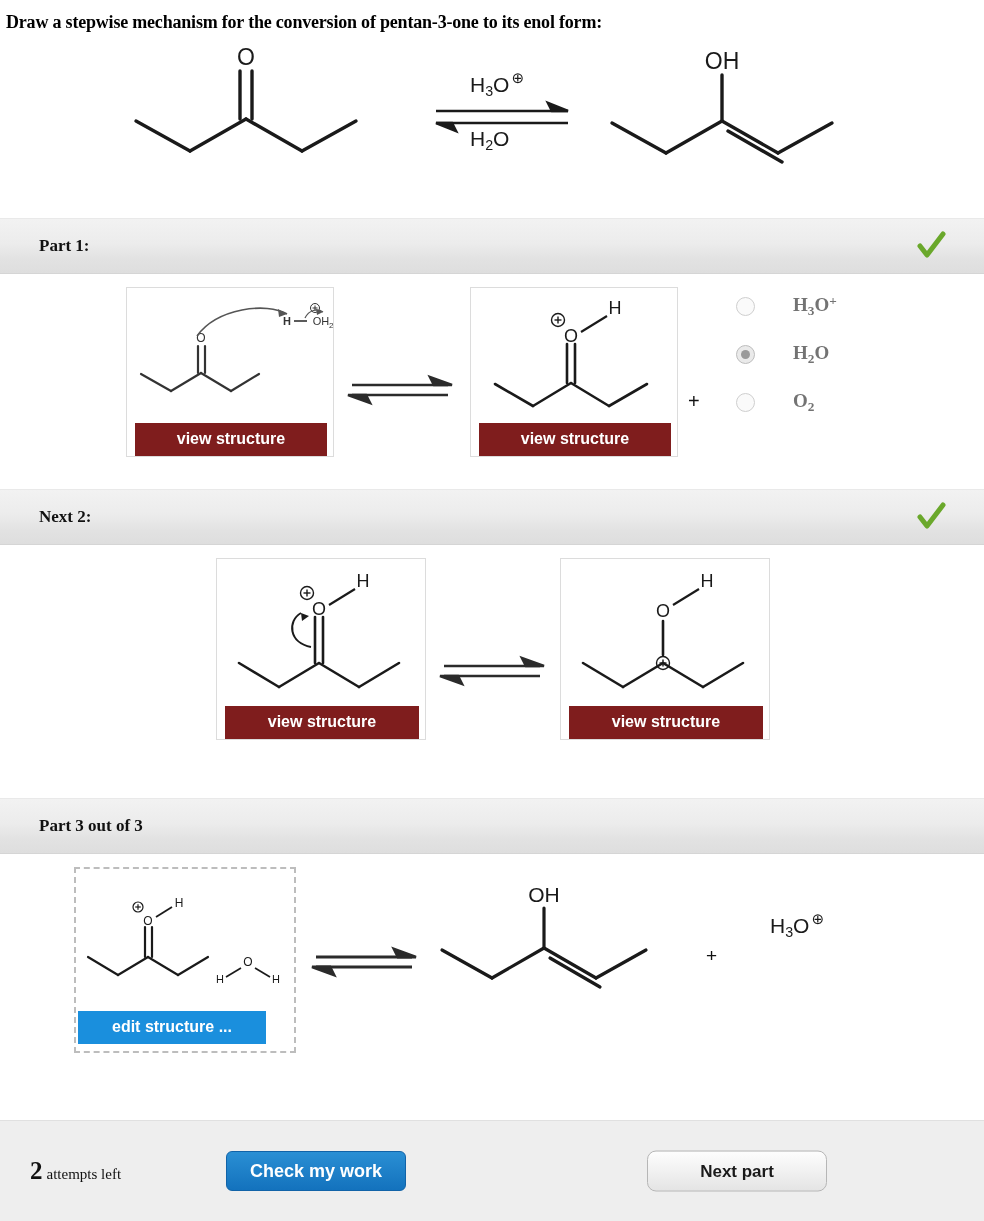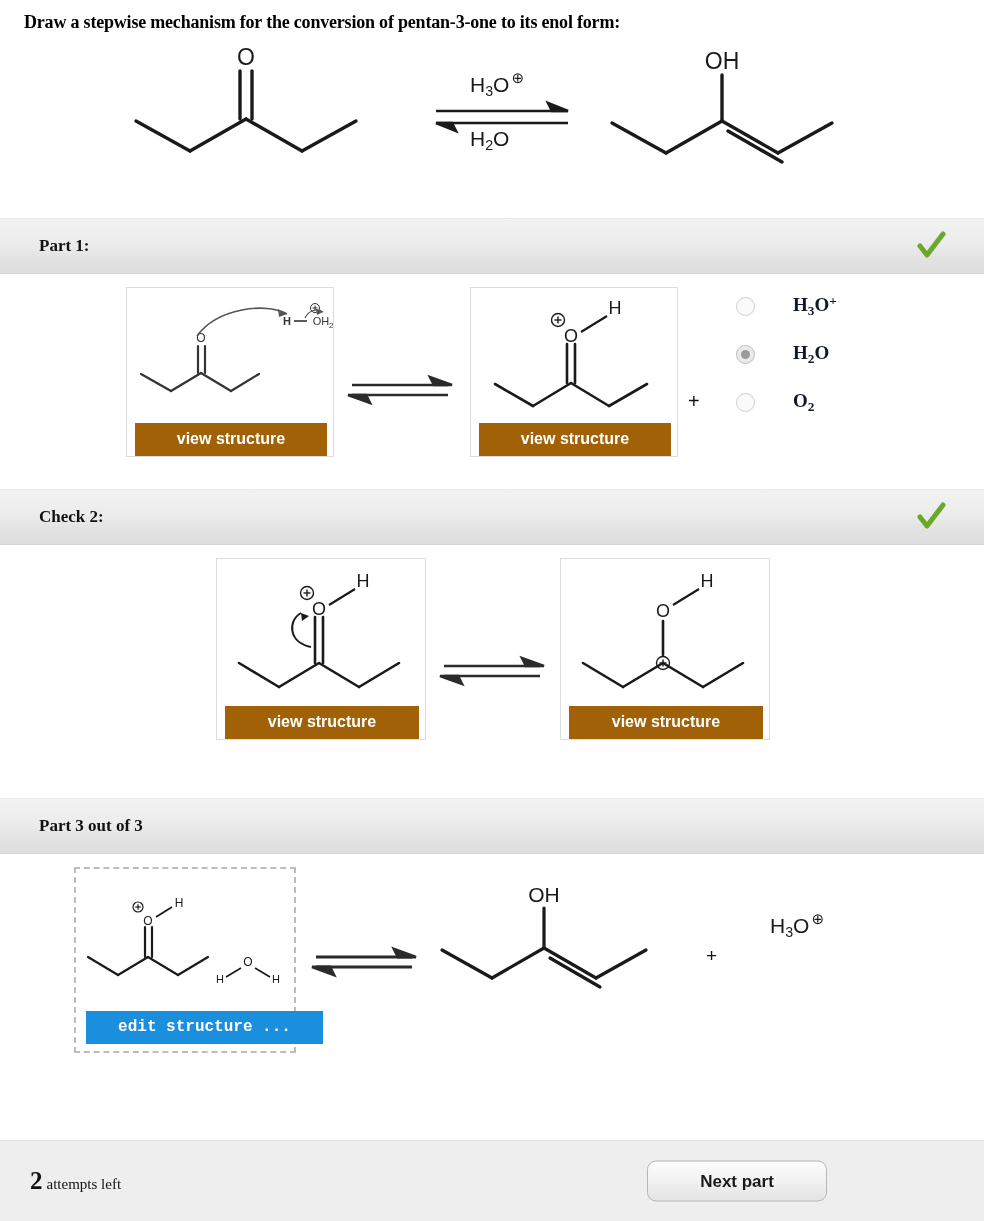--- a/index.html
+++ b/index.html
@@ -14,21 +14,20 @@
   }
 
   
   .prompt {
     font-family: "Liberation Serif", serif;
     font-weight: bold;
     font-size: 18px;
     color: #000;
     padding: 12px 0 0 6px;
     letter-spacing: -0.2px;
-    margin-left: 18px;
   }
 
   
   .top-scheme {
     position: relative;
     height: 185px;
   }
 
   
   .part-bar {
@@ -70,21 +69,21 @@
   .struct-card.dashed {
     border: 2px dashed #bdbdbd;
     background: #fff;
   }
   .struct-canvas {
     position: relative;
     width: 100%;
   }
   .view-btn {
     display: block;
-    background: #a16207;
+    background: #7f1d1d;
     color: #fff;
     font-weight: bold;
     font-size: 16px;
     text-align: center;
     border: none;
     cursor: pointer;
     font-family: "Liberation Sans", sans-serif;
     line-height: 1;
     padding: 8px 0 9px 0;
   }
@@ -129,31 +128,31 @@
     left: 50%; top: 50%;
     width: 9px; height: 9px;
     margin: -4.5px 0 0 -4.5px;
     border-radius: 50%;
     background: #9a9a9a;
   }
   .radio-label {
     font-family: "Liberation Serif", serif;
     font-weight: bold;
     font-size: 19px;
-    color: #0f172a;
+    color: #737373;
     margin-left: 38px;
   }
   .radio-label sub { font-size: 0.7em; vertical-align: -0.3em; }
   .radio-label sup { font-size: 0.7em; vertical-align: 0.42em; }
 
   
   .footer {
     position: absolute;
     left: 0; right: 0; bottom: 0;
-    height: 81px;
+    height: 101px;
     background: #eeeeee;
     border-top: 1px solid #e0e0e0;
   }
   .attempts {
     position: absolute;
     left: 30px; top: 50%;
     transform: translateY(-50%);
     font-family: "Liberation Serif", serif;
     color: #111;
     white-space: nowrap;
@@ -327,21 +326,21 @@
       <span class="radio-label">H<sub>2</sub>O</span>
     </div>
     <div class="radio-row">
       <span class="radio-dot"></span>
       <span class="radio-label">O<sub>2</sub></span>
     </div>
   </div>
 </div>
 
 <div class="part-bar">
-  <span class="part-label">Check 2:</span>
+  <span class="part-label">Next 2:</span>
   <svg class="check-mark" viewBox="0 0 30 30">
     <path d="M4 15 L11 24 L27 3" stroke="#6aa82b" stroke-width="5" fill="none" stroke-linecap="round" stroke-linejoin="round"></path>
   </svg>
 </div>
 
 <div class="part-body" style="height:253px;">
 
   <div class="struct-card" style="left:216px;top:13px;width:210px;height:182px;">
     <div class="struct-canvas" style="height:147px;">
       <svg width="208" height="147" viewBox="0 0 208 147">
@@ -424,21 +423,21 @@
         <line x1="80" y1="48" x2="96" y2="38" stroke="#1a1a1a" stroke-width="1.8"></line>
         <text x="103" y="38" text-anchor="middle" font-family="Liberation Sans, sans-serif" font-size="12" fill="#1a1a1a">H</text>
 
         <text x="172" y="97" text-anchor="middle" font-family="Liberation Sans, sans-serif" font-size="12" fill="#1a1a1a">O</text>
         <line x1="150" y1="108" x2="165" y2="99" stroke="#1a1a1a" stroke-width="1.6"></line>
         <line x1="179" y1="99" x2="194" y2="108" stroke="#1a1a1a" stroke-width="1.6"></line>
         <text x="144" y="114" text-anchor="middle" font-family="Liberation Sans, sans-serif" font-size="11" fill="#1a1a1a">H</text>
         <text x="200" y="114" text-anchor="middle" font-family="Liberation Sans, sans-serif" font-size="11" fill="#1a1a1a">H</text>
       </svg>
     </div>
-    <button class="view-btn edit" style="margin:0 10px 8px 10px;width:237px;font-family:Liberation Mono, monospace;">edit structure ...</button>
+    <button class="view-btn edit" style="margin:0 10px 8px 2px;width:188px;">edit structure ...</button>
   </div>
 
   <div style="position:absolute;left:312px;top:87px;">
     <svg width="110" height="40" viewBox="0 0 110 40">
       <g stroke="#2b2b2b" stroke-width="2.8" fill="#2b2b2b">
         <line x1="4" y1="16" x2="100" y2="16"></line>
         <polygon points="104,16 82,8 86,16"></polygon>
         <line x1="4" y1="26" x2="100" y2="26"></line>
         <polygon points="0,26 22,34 18,26"></polygon>
       </g>
@@ -463,14 +462,15 @@
 
   <div class="chem" style="left:770px;top:60px;font-size:21px;">
     <span>H</span><sub>3</sub><span>O</span><span style="font-size:15px;position:relative;top:-9px;left:2px;">⊕</span>
   </div>
 </div>
 
 <div class="footer">
   <div class="attempts">
     <span class="num">2</span><span class="txt">attempts left</span>
   </div>
+  <button class="check-btn">Check my work</button>
   <button class="next-btn">Next part</button>
 </div>
 
 </body></html>

